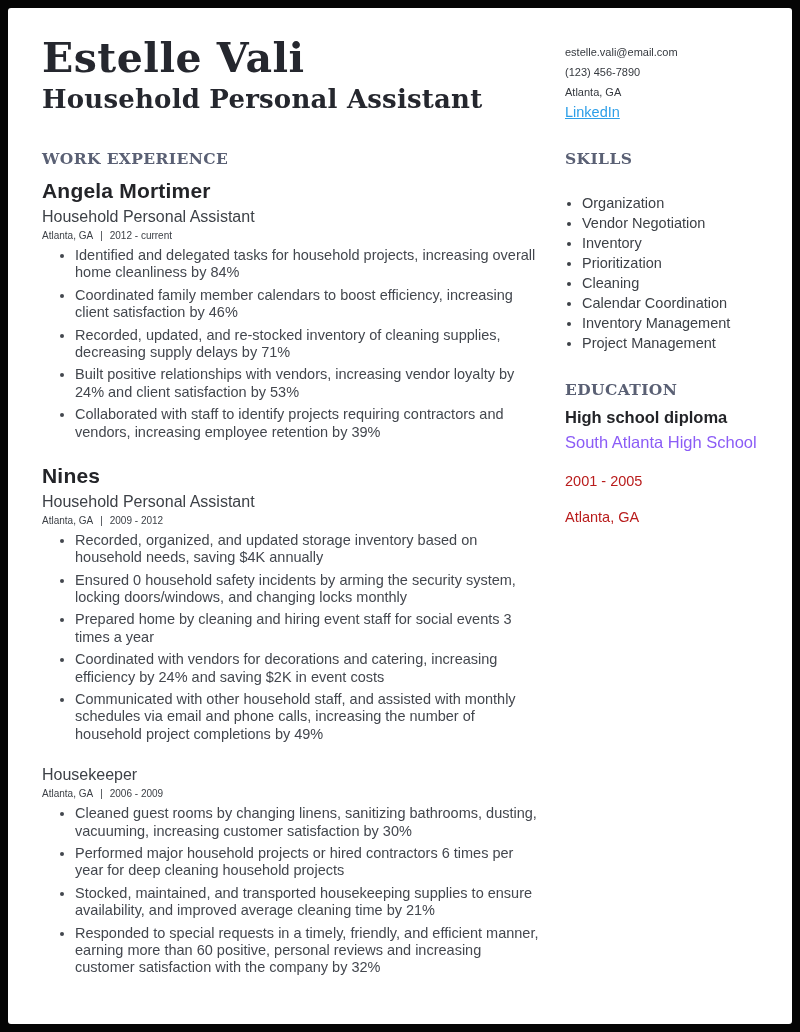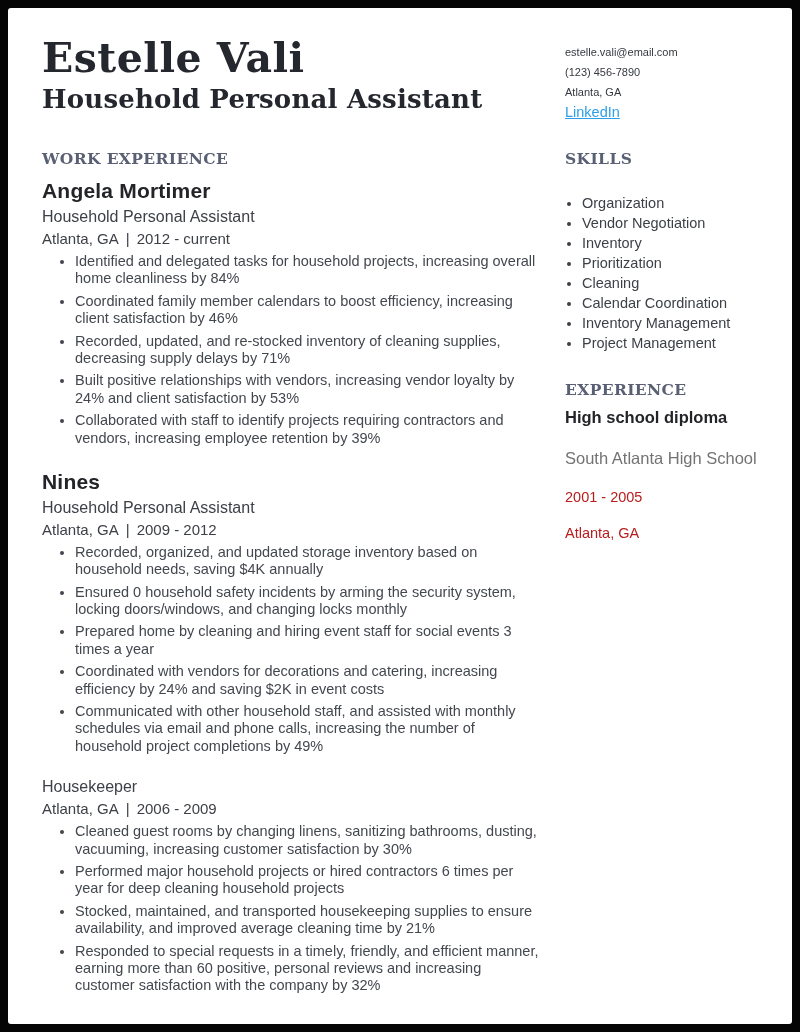--- a/index.html
+++ b/index.html
@@ -70,21 +70,21 @@
     font-weight: bold;
     color: #232428;
     letter-spacing: 0.2px;
   }
   .role {
     font-size: 16px;
     color: #3d4147;
     margin-top: 5px;
   }
   .meta {
-    font-size: 15px;
+    font-size: 10px;
     color: #3d4147;
     margin-top: 4px;
   }
   .meta .sep { margin: 0 7px; color: #3d4147; }
   ul.bullets {
     margin-top: 6px;
     padding-left: 33px;
     list-style: disc;
   }
   ul.bullets li {
@@ -109,23 +109,23 @@
   
   .education-section { margin-top: 27px; }
   .degree {
     font-size: 16.5px;
     font-weight: bold;
     color: #232428;
     margin-top: 9px;
   }
   .school {
     font-size: 16.5px;
-    color: #737373;
+    color: #8b5cf6;
     line-height: 1.35;
-    margin-top: 20px;
+    margin-top: 4px;
   }
   .edu-dates, .edu-location {
     font-size: 14.5px;
     color: #b91c1c;
     margin-top: 20px;
   }
 </style>
 </head>
 <body>
 
@@ -203,21 +203,21 @@
             <li>Inventory</li>
             <li>Prioritization</li>
             <li>Cleaning</li>
             <li>Calendar Coordination</li>
             <li>Inventory Management</li>
             <li>Project Management</li>
           </ul>
         </div>
 
         <div class="education-section">
-          <div class="section-heading">EXPERIENCE</div>
+          <div class="section-heading">EDUCATION</div>
           <div class="degree">High school diploma</div>
           <div class="school">South Atlanta High School</div>
           <div class="edu-dates">2001 - 2005</div>
           <div class="edu-location">Atlanta, GA</div>
         </div>
       </div>
 
     </div>
   </div>
 </div>

